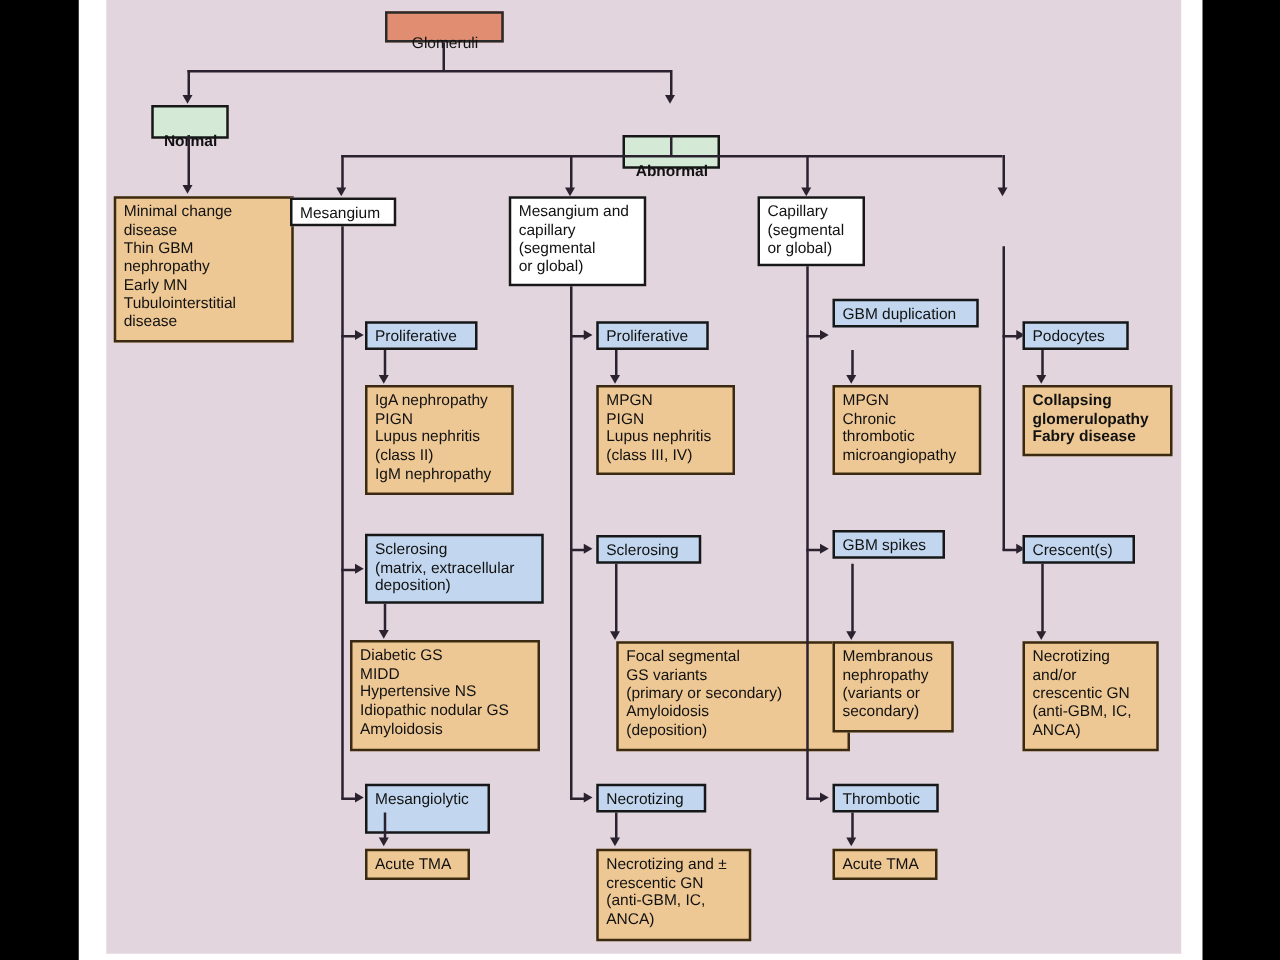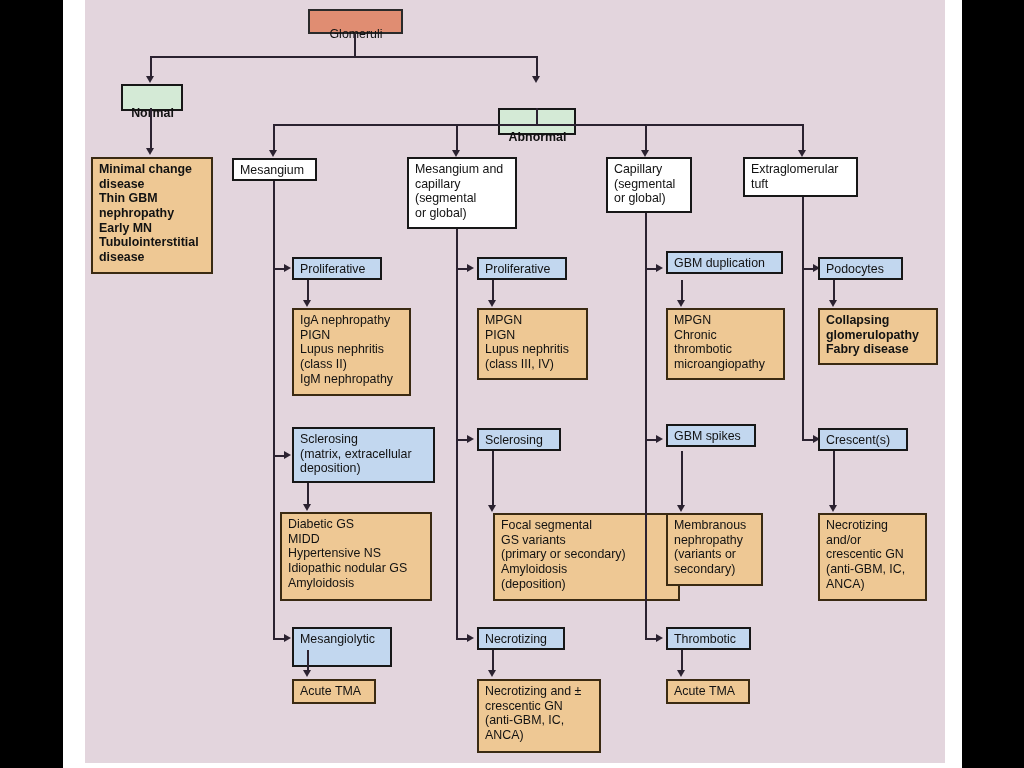--- a/index.html
+++ b/index.html
@@ -47,21 +47,21 @@
     <div class="arrowD" style="left:61px;top:76px;"></div>
     <div class="ln vl" style="left:451px;top:56px;height:22px;"></div>
     <div class="arrowD" style="left:447px;top:76px;"></div>
 
     <div class="node green" style="left:36px;top:84px;width:62px;height:24px;">Normal</div>
     <div class="node green" style="left:413px;top:84px;width:78px;height:17px;margin-top:24px;">Abnormal</div>
 
     <div class="ln vl" style="left:65px;top:108px;height:42px;"></div>
     <div class="arrowD" style="left:61px;top:148px;"></div>
 
-    <div class="node tan" style="left:6px;top:157px;width:122px;height:117px;font-weight:bold;">Minimal change
+    <div class="node tan" style="left:6px;top:157px;width:144px;height:117px;">Minimal change
 disease
 Thin GBM
 nephropathy
 Early MN
 Tubulointerstitial
 disease</div>
 
     <div class="ln vl" style="left:451px;top:108px;height:17px;"></div>
     <div class="ln hl" style="left:188px;top:124px;width:529px;"></div>
 
@@ -81,22 +81,20 @@
 
     <div class="node white" style="left:322px;top:157px;width:110px;height:72px;">Mesangium and
 capillary
 (segmental
 or global)</div>
 
     <div class="node white" style="left:521px;top:157px;width:86px;height:56px;">Capillary
 (segmental
 or global)</div>
 
-    <div class="node white" style="left:658px;top:157px;width:115px;height:40px;">Extraglomerular
-tuft</div>
 
     <div class="ln vl" style="left:188px;top:181px;height:458px;"></div>
 
     <div class="ln hl" style="left:188px;top:268px;width:13px;"></div>
     <div class="arrowR" style="left:199px;top:264px;"></div>
     <div class="ln hl" style="left:188px;top:455px;width:13px;"></div>
     <div class="arrowR" style="left:199px;top:451px;"></div>
     <div class="ln hl" style="left:188px;top:638px;width:13px;"></div>
     <div class="arrowR" style="left:199px;top:634px;"></div>
 
@@ -159,21 +157,21 @@
 ANCA)</div>
 
     <div class="ln vl" style="left:560px;top:213px;height:426px;"></div>
     <div class="ln hl" style="left:560px;top:268px;width:13px;"></div>
     <div class="arrowR" style="left:571px;top:264px;"></div>
     <div class="ln hl" style="left:560px;top:439px;width:13px;"></div>
     <div class="arrowR" style="left:571px;top:435px;"></div>
     <div class="ln hl" style="left:560px;top:638px;width:13px;"></div>
     <div class="arrowR" style="left:571px;top:634px;"></div>
 
-    <div class="node blue" style="left:581px;top:251px;width:117px;height:23px;">GBM duplication</div>
+    <div class="node blue" style="left:581px;top:239px;width:117px;height:23px;">GBM duplication</div>
     <div class="ln vl" style="left:596px;top:280px;height:22px;"></div>
     <div class="arrowD" style="left:592px;top:300px;"></div>
     <div class="node tan2" style="left:581px;top:308px;width:119px;height:72px;">MPGN
 Chronic
 thrombotic
 microangiopathy</div>
 
     <div class="node blue" style="left:581px;top:424px;width:90px;height:23px;">GBM spikes</div>
     <div class="ln vl" style="left:596px;top:451px;height:56px;"></div>
     <div class="arrowD" style="left:592px;top:505px;"></div>

